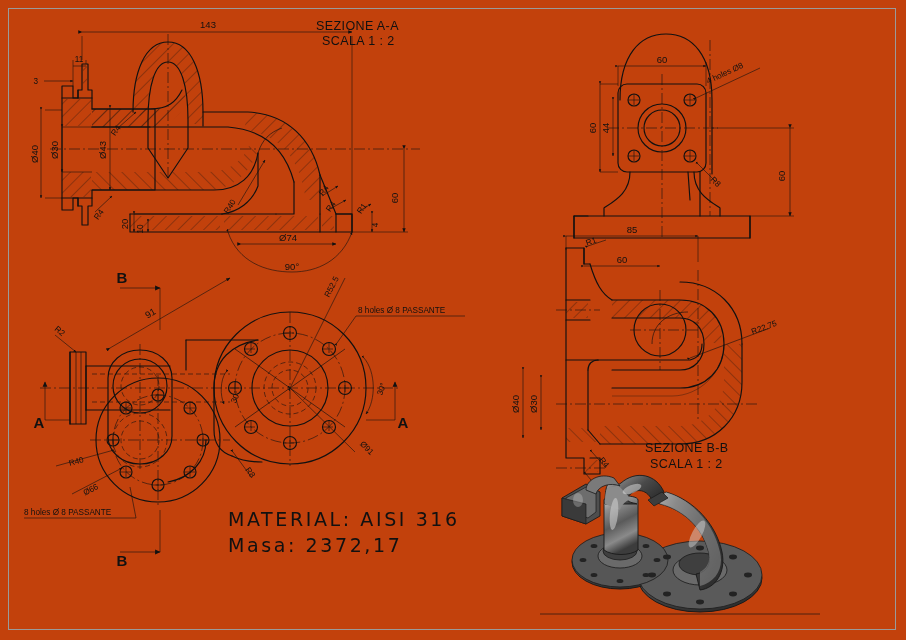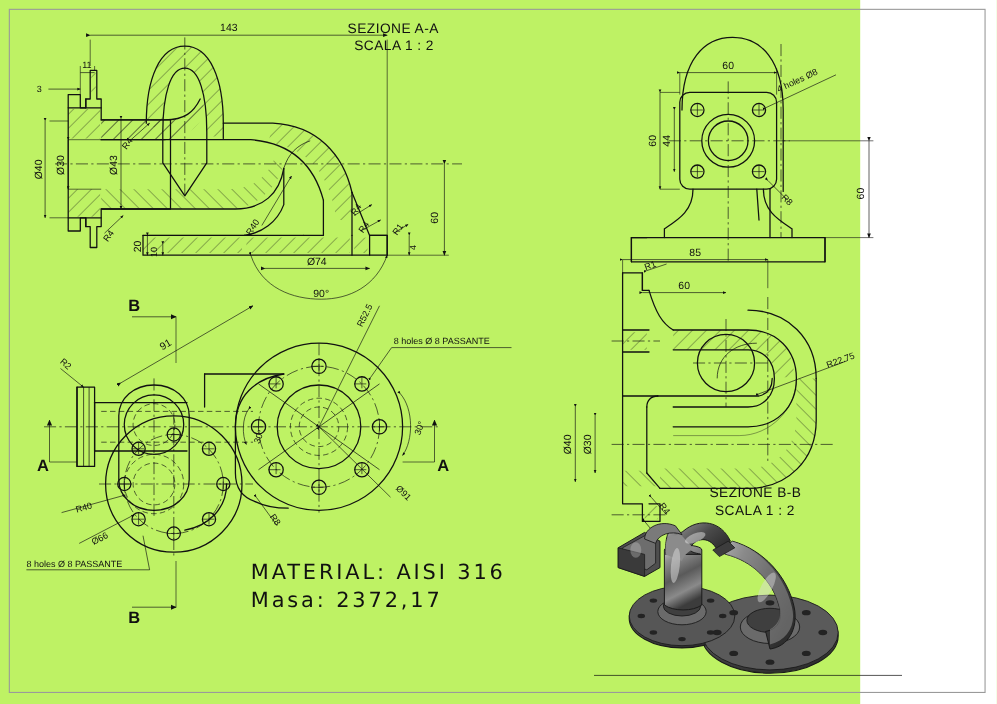--- a/index.html
+++ b/index.html
@@ -1,17 +1,17 @@
 <!DOCTYPE html>
 <html><head>
 <meta charset="utf-8">
 <style>
   html,body{margin:0;padding:0;background:#fff;}
   body{width:906px;height:640px;font-family:"Liberation Sans",sans-serif;color:#111;overflow:hidden;}
-  #sheet{position:relative;width:782px;height:640px;background:#bef264;}
+  #sheet{position:relative;width:906px;height:640px;background:#c2410c;}
   #frame{position:absolute;left:8px;top:8px;width:888px;height:622px;border:1.5px solid #9a9a9a;box-sizing:border-box;}
   svg{position:absolute;left:0;top:0;width:906px;height:640px;}
   .ln{stroke:#111;fill:none;stroke-width:1.15;stroke-linecap:round;stroke-linejoin:round;}
   .thin{stroke:#111;fill:none;stroke-width:0.65;}
   .center{stroke:#111;fill:none;stroke-width:0.6;stroke-dasharray:11 3 2 3;}
   .hid{stroke:#111;fill:none;stroke-width:0.6;stroke-dasharray:5 3;}
   .dim{stroke:#111;fill:none;stroke-width:0.6;}
   .ext{stroke:#111;fill:none;stroke-width:0.55;}
   text{font-family:"Liberation Sans",sans-serif;fill:#111;}
   .t{font-size:9.5px;}

